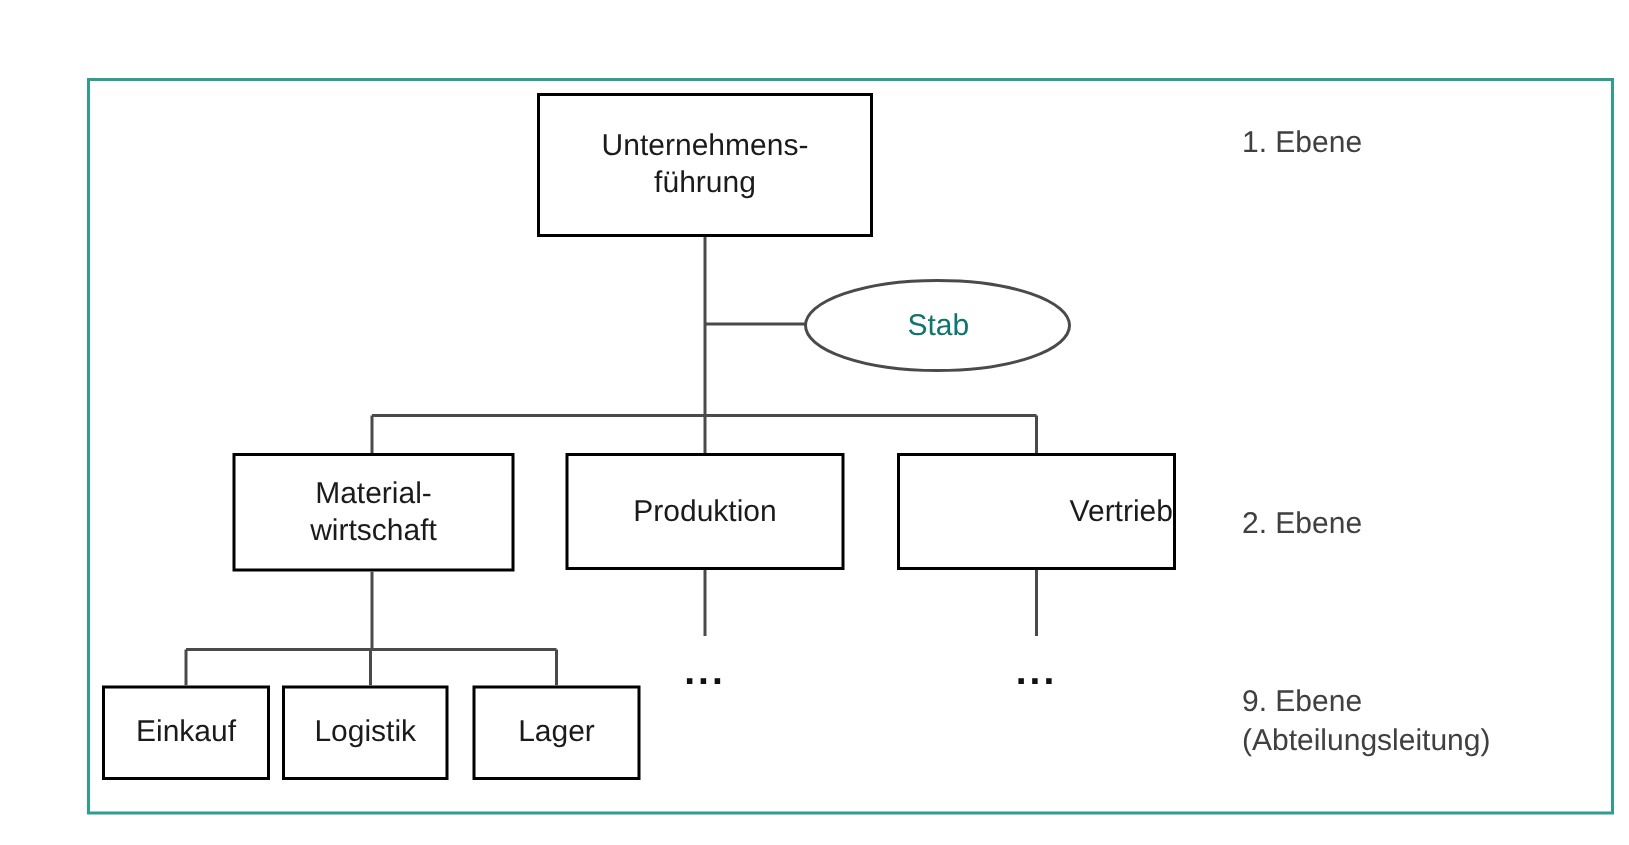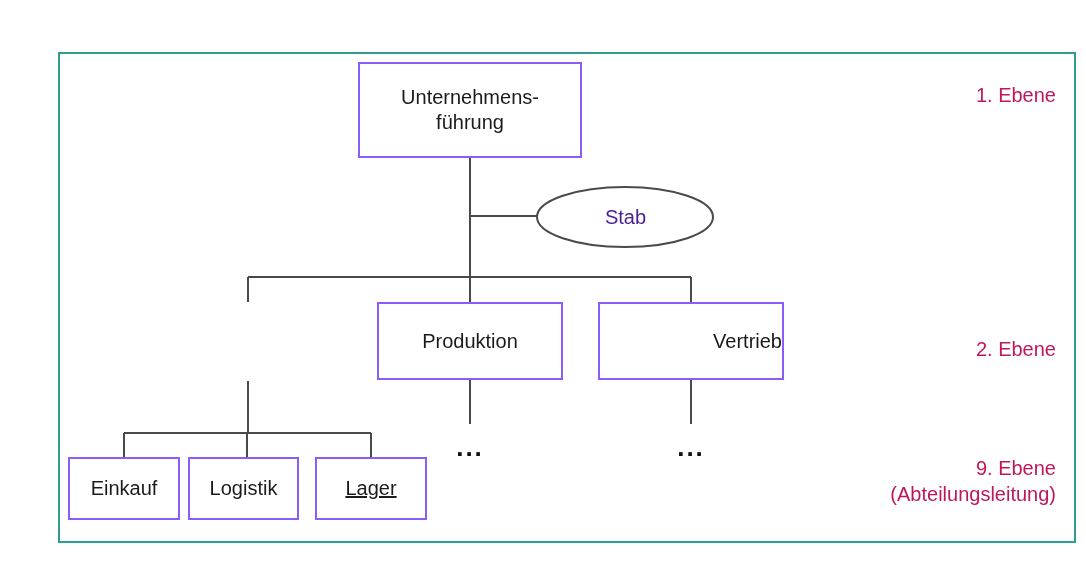--- a/index.html
+++ b/index.html
@@ -20,63 +20,63 @@
   }
   svg.lines {
     position: absolute;
     left: 0; top: 0;
     width: 1086px; height: 563px;
     pointer-events: none;
   }
   .node {
     position: absolute;
     background: #ffffff;
-    border: 2px solid #8b5cf6;
+    border: 2px solid #000000;
     display: flex;
     flex-direction: column;
     align-items: center;
     justify-content: center;
     text-align: center;
     color: #1b1b1b;
     font-size: 20px;
     line-height: 25px;
     box-sizing: border-box;
   }
   .node-root   { left: 358px; top: 62px;  width: 224px; height: 96px; }
   .node-mat    { left: 155px; top: 302px; width: 188px; height: 79px; }
   .node-prod   { left: 377px; top: 302px; width: 186px; height: 78px; }
   .node-vert   { left: 598px; top: 302px; width: 186px; height: 78px; align-items: flex-end; }
   .node-eink   { left: 68px;  top: 457px; width: 112px; height: 63px; }
   .node-logi   { left: 188px; top: 457px; width: 111px; height: 63px; }
-  .node-lager  { left: 315px; top: 457px; width: 112px; height: 63px; text-decoration: underline; }
+  .node-lager  { left: 315px; top: 457px; width: 112px; height: 63px; }
   .stab-label {
     position: absolute;
     left: 537px; top: 187px;
     width: 177px; height: 60px;
     display: flex; align-items: center; justify-content: center;
-    font-size: 20px; color: #4c1d95;
+    font-size: 20px; color: #0f766e;
   }
   .ellipsis {
     position: absolute;
     top: 432px;
     width: 60px;
     text-align: center;
     font-size: 26px;
     font-weight: 700;
     letter-spacing: 2px;
     color: #111111;
   }
   .ellipsis-prod { left: 440px; }
   .ellipsis-vert { left: 661px; }
   .level-label {
     position: absolute;
-    left: 804px;
+    left: 828px;
     width: 252px;
-    text-align: right;
-    color: #be185d;
+    text-align: left;
+    color: #404040;
     font-size: 20px;
     line-height: 26px;
   }
   .level-label-1 { top: 82px; }
   .level-label-2 { top: 320px; margin-top: 16px; }
   .level-label-3 { top: 455px; }
 </style>
 </head>
 <body>
 
@@ -105,20 +105,24 @@
     <ellipse cx="625" cy="217" rx="88" ry="30" fill="#ffffff" stroke="#4a4a4a" stroke-width="2"></ellipse>
   </svg>
 
   <div class="node node-root">
     <span>Unternehmens-</span>
     <span>führung</span>
   </div>
 
   <div class="stab-label">Stab</div>
 
+  <div class="node node-mat">
+    <span>Material-</span>
+    <span>wirtschaft</span>
+  </div>
   <div class="node node-prod">
     <span>Produktion</span>
   </div>
   <div class="node node-vert">
     <span>Vertrieb</span>
   </div>
 
   <div class="node node-eink">
     <span>Einkauf</span>
   </div>

